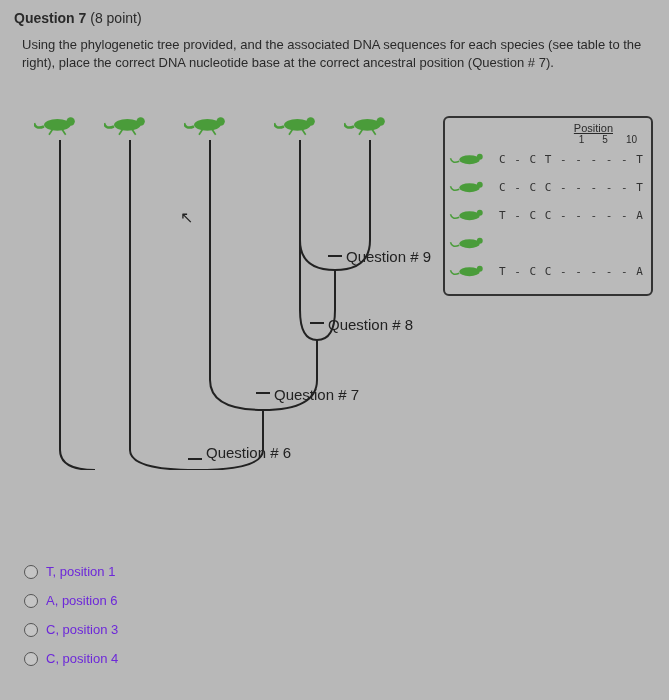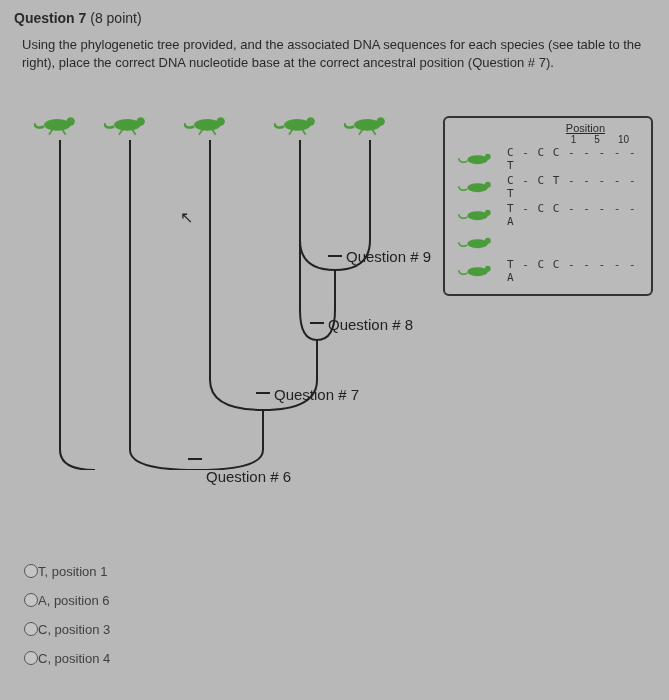--- a/index.html
+++ b/index.html
@@ -45,21 +45,21 @@
   }
   .table-box {
     position: absolute;
     right: 16px;
     top: 116px;
     width: 210px;
     height: 180px;
     border: 2px solid #333;
     border-radius: 6px;
     background: rgba(190,190,190,0.4);
-    padding: 4px 12px;
+    padding: 4px 4px;
   }
   .pos-header {
     text-align: right;
     font-size: 11px;
     padding-right: 34px;
   }
   .pos-header .pos-title { text-decoration: underline; }
   .pos-nums { display:flex; gap:18px; justify-content:flex-end; font-size:10px; padding-right:10px;}
   .seq-row {
     display: flex;
@@ -75,24 +75,25 @@
     letter-spacing: 1px;
     color: #333;
   }
   .options {
     position: absolute;
     left: 24px;
     bottom: 20px;
   }
   .opt {
     display: flex;
-    align-items: flex-start;
+    align-items: center;
+    gap: 8px;
     margin: 14px 0;
     font-size: 13px;
-    color: #404040;
+    color: #6d28d9;
   }
   .radio {
     width: 14px; height: 14px;
     border: 1.5px solid #555;
     border-radius: 50%;
     background: #c5c5c5;
   }
 </style>
 </head>
 <body>
@@ -177,56 +178,56 @@
   <div class="tick" style="left:328px; top:155px;"></div>
   <div class="node-label" style="left:346px; top:148px;">Question # 9</div>
 
   <div class="tick" style="left:310px; top:222px;"></div>
   <div class="node-label" style="left:328px; top:216px;">Question # 8</div>
 
   <div class="tick" style="left:256px; top:292px;"></div>
   <div class="node-label" style="left:274px; top:286px;">Question # 7</div>
 
   <div class="tick" style="left:188px; top:358px;"></div>
-  <div class="node-label" style="left:206px; top:368px;">Question # 6</div>
+  <div class="node-label" style="left:206px; top:344px;">Question # 6</div>
 
   <div class="cursor" style="left:180px; top:108px;">↖</div>
 </div>
 
 <div class="table-box">
   <div class="pos-header">
     <span class="pos-title">Position</span>
   </div>
   <div class="pos-nums">
     <span>1</span>
     <span>5</span>
     <span>10</span>
   </div>
   <div class="seq-row">
     <div class="mini-liz"><svg viewBox="0 0 60 30">
           <ellipse cx="28" cy="16" rx="14" ry="6" fill="#4a9c3a"></ellipse>
           <circle cx="42" cy="12" r="4" fill="#4a9c3a"></circle>
           <path d="M14 18 Q4 22 2 14" stroke="#4a9c3a" stroke-width="2" fill="none"></path>
         </svg></div>
+    <span class="seq-text">C - C T - - - - - T</span>
+  </div>
+  <div class="seq-row">
+    <div class="mini-liz"><svg viewBox="0 0 60 30">
+          <ellipse cx="28" cy="16" rx="14" ry="6" fill="#4a9c3a"></ellipse>
+          <circle cx="42" cy="12" r="4" fill="#4a9c3a"></circle>
+          <path d="M14 18 Q4 22 2 14" stroke="#4a9c3a" stroke-width="2" fill="none"></path>
+        </svg></div>
     <span class="seq-text">C - C C - - - - - T</span>
   </div>
   <div class="seq-row">
     <div class="mini-liz"><svg viewBox="0 0 60 30">
           <ellipse cx="28" cy="16" rx="14" ry="6" fill="#4a9c3a"></ellipse>
           <circle cx="42" cy="12" r="4" fill="#4a9c3a"></circle>
           <path d="M14 18 Q4 22 2 14" stroke="#4a9c3a" stroke-width="2" fill="none"></path>
         </svg></div>
-    <span class="seq-text">C - C T - - - - - T</span>
-  </div>
-  <div class="seq-row">
-    <div class="mini-liz"><svg viewBox="0 0 60 30">
-          <ellipse cx="28" cy="16" rx="14" ry="6" fill="#4a9c3a"></ellipse>
-          <circle cx="42" cy="12" r="4" fill="#4a9c3a"></circle>
-          <path d="M14 18 Q4 22 2 14" stroke="#4a9c3a" stroke-width="2" fill="none"></path>
-        </svg></div>
     <span class="seq-text">T - C C - - - - - A</span>
   </div>
   <div class="seq-row">
     <div class="mini-liz"><svg viewBox="0 0 60 30">
           <ellipse cx="28" cy="16" rx="14" ry="6" fill="#4a9c3a"></ellipse>
           <circle cx="42" cy="12" r="4" fill="#4a9c3a"></circle>
           <path d="M14 18 Q4 22 2 14" stroke="#4a9c3a" stroke-width="2" fill="none"></path>
         </svg></div>
   </div>
   <div class="seq-row">

